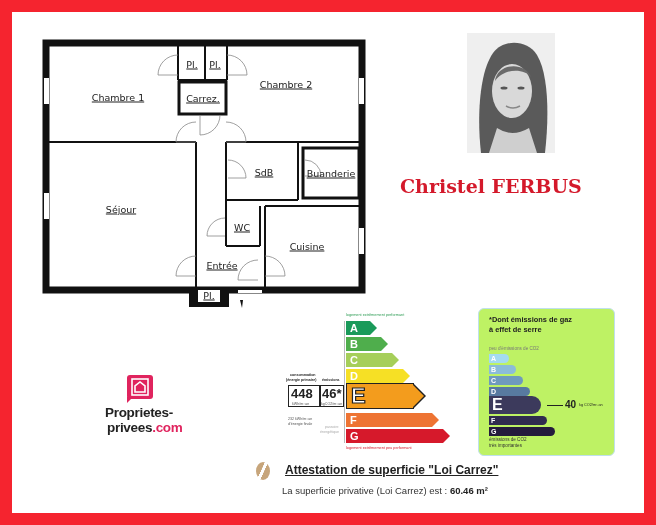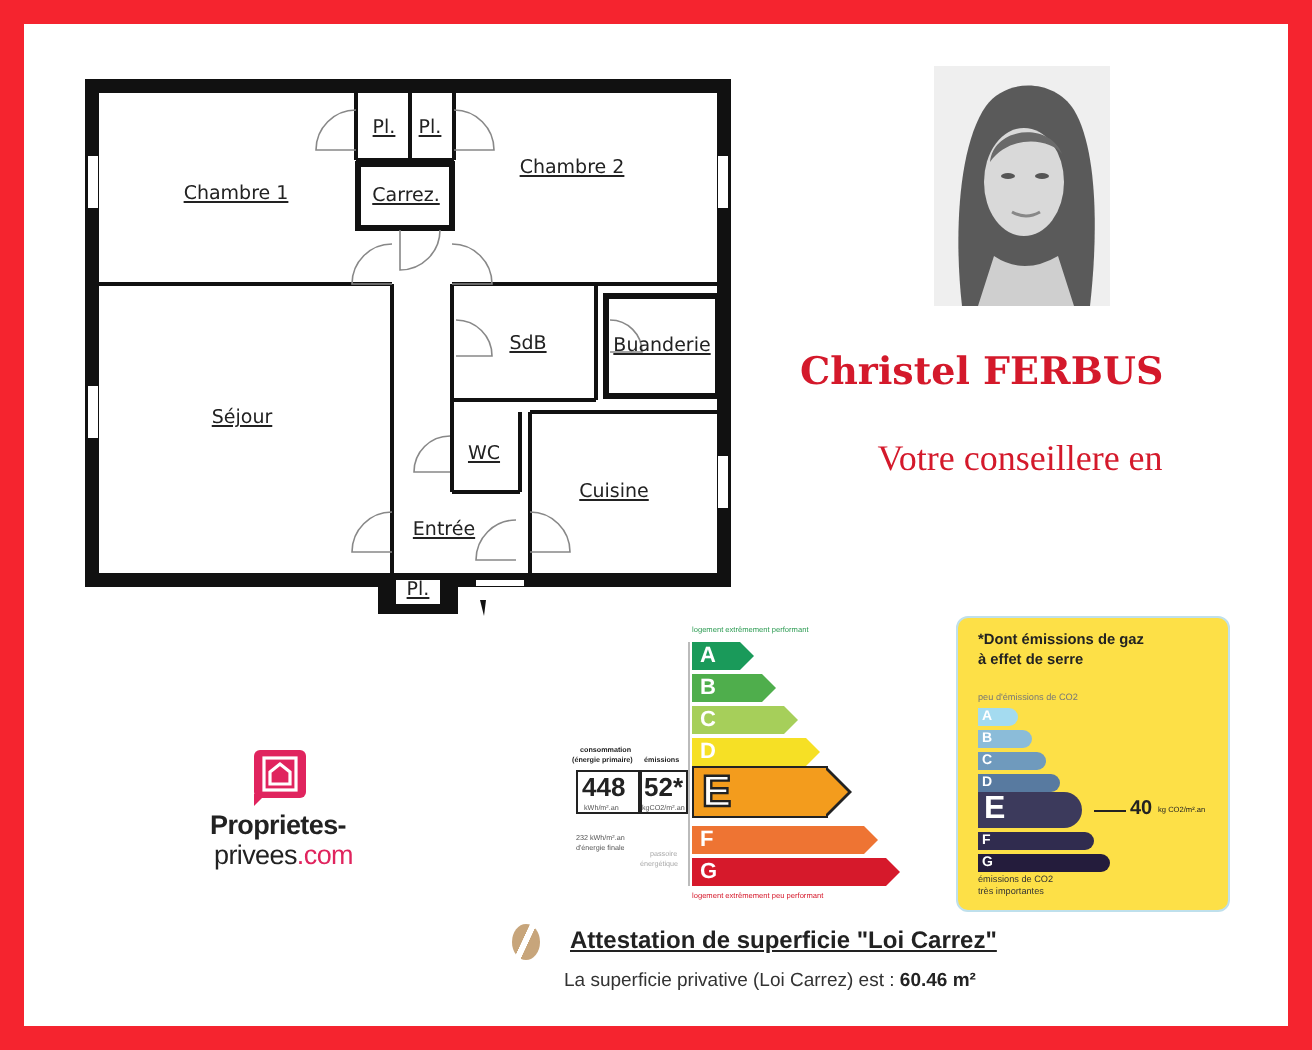--- a/index.html
+++ b/index.html
@@ -33,21 +33,21 @@
 
   
   .logo { position:absolute; left:105px; top:375px; width:80px; }
   .logo-icon {
     position:absolute; left:22px; top:0; width:26px; height:24px;
     background:#e0245e; border-radius:3px;
   }
   .logo-tail { position:absolute; left:22px; top:22px; width:0; height:0;
     border-left:6px solid #e0245e; border-bottom:6px solid transparent; }
   .logo-t1 { position:absolute; left:0; top:30px; font-size:13.5px; font-weight:bold; color:#222; letter-spacing:-0.3px; white-space:nowrap; }
-  .logo-t2 { position:absolute; left:2px; top:45px; font-size:13.5px; font-weight:normal; color:#222; letter-spacing:-0.3px; white-space:nowrap; }
+  .logo-t2 { position:absolute; left:2px; top:45px; font-size:13.5px; font-weight:bold; color:#222; letter-spacing:-0.3px; white-space:nowrap; }
   .logo-t2 .com { color:#e0245e; }
 
   
   .dpe-top, .dpe-bottom { position:absolute; font-size:3.8px; }
   .dpe-top { left:346px; top:313px; color:#2e9c54; }
   .dpe-bottom { left:346px; top:446px; color:#d6192b; }
   .dpe-bar { position:absolute; height:14px; color:#fff; font-weight:bold; font-size:11px; padding-left:4px; line-height:14px; }
   .dpe-bar::after {
     content:""; position:absolute; right:-7px; top:0; width:0; height:0;
     border-top:7px solid transparent; border-bottom:7px solid transparent;
@@ -77,21 +77,21 @@
   .dpe-box .sep { position:absolute; left:30px; top:0; bottom:0; width:1.5px; background:#222; }
   .dpe-box .v1 { position:absolute; left:2px; top:0; font-size:13px; font-weight:bold; color:#222; }
   .dpe-box .v2 { position:absolute; left:33px; top:0; font-size:13px; font-weight:bold; color:#222; }
   .tiny { position:absolute; font-size:3.6px; color:#555; white-space:nowrap; }
   .tiny.b { color:#222; font-weight:bold; }
   .vline { position:absolute; left:344px; top:321px; width:1px; height:122px; background:#bbb; }
 
   
   .ges {
     position:absolute; left:478px; top:308px; width:137px; height:148px;
-    border:1.5px solid #bfe0ec; border-radius:6px; background:#fde047;
+    border:1.5px solid #bfe0ec; border-radius:6px; background:#bef264;
   }
   .ges-title { position:absolute; left:10px; top:6px; font-size:7.4px; font-weight:bold; color:#222; line-height:10px; width:120px; }
   .ges-low { position:absolute; left:10px; top:37px; font-size:4.6px; color:#777; }
   .ges-high { position:absolute; left:10px; top:128px; font-size:4.6px; color:#333; line-height:5.5px; }
   .ges-bar { position:absolute; left:10px; height:9px; border-radius:0 5px 5px 0; color:#fff; font-size:7px; font-weight:bold; padding-left:2px; line-height:9px; }
   .ges-E { position:absolute; left:10px; top:87px; width:52px; height:18px; background:#3c3a5c; border-radius:0 9px 9px 0; color:#fff; font-size:16px; font-weight:bold; padding-left:3px; line-height:18px; }
   .ges-line { position:absolute; left:68px; top:96px; width:16px; height:1px; background:#222; }
   .ges-val { position:absolute; left:86px; top:90px; font-size:10px; font-weight:bold; color:#222; }
   .ges-unit { position:absolute; left:100px; top:94px; font-size:3.8px; color:#222; }
 
@@ -183,21 +183,20 @@
     <path d="M28 48 C30 30 58 28 64 44 C58 36 38 34 28 48 Z" fill="#6a6a6a"></path>
     <ellipse cx="37" cy="55" rx="3.5" ry="1.5" fill="#555"></ellipse>
     <ellipse cx="54" cy="55" rx="3.5" ry="1.5" fill="#555"></ellipse>
     <path d="M39 73 Q46 77 53 73" stroke="#888" stroke-width="1.5" fill="none"></path>
     <path d="M30 95 Q45 105 62 95 L70 120 L22 120 Z" fill="#cfcfcf"></path>
   </svg>
 </div>
 
 <div class="name">Christel FERBUS</div>
 <div class="subtitle">
-  <div>Votre conseillere en</div>
 </div>
 
 <div class="logo">
   <div class="logo-icon">
     <svg width="26" height="24" viewBox="0 0 26 24">
       <rect x="5" y="4" width="16" height="16" fill="none" stroke="#fff" stroke-width="1.6"></rect>
       <path d="M8 17 L8 11 L13 7 L18 11 L18 17 Z" fill="none" stroke="#fff" stroke-width="1.6"></path>
     </svg>
   </div>
   <div class="logo-tail"></div>
@@ -219,21 +218,21 @@
   <div class="dpe-bar" style="left:346px;top:413px;width:86px;background:#ee7433;--c:#ee7433">F</div>
   <div class="dpe-bar" style="left:346px;top:429px;width:97px;background:#d6192b;--c:#d6192b">G</div>
   <div class="dpe-bottom">logement extrêmement peu performant</div>
 
   <div class="tiny b" style="left:290px;top:373px">consommation</div>
   <div class="tiny b" style="left:286px;top:378px">(énergie primaire)</div>
   <div class="tiny b" style="left:322px;top:378px">émissions</div>
   <div class="dpe-box">
     <div class="v1">448</div>
     <div class="sep"></div>
-    <div class="v2">52*</div>
+    <div class="v2">46*</div>
   </div>
   <div class="tiny" style="left:292px;top:402px">kWh/m².an</div>
   <div class="tiny" style="left:321px;top:402px">kgCO2/m².an</div>
   <div class="tiny" style="left:288px;top:417px">232 kWh/m².an</div>
   <div class="tiny" style="left:288px;top:422px">d'énergie finale</div>
   <div class="tiny" style="left:325px;top:425px;color:#aaa">passoire</div>
   <div class="tiny" style="left:320px;top:430px;color:#aaa">énergétique</div>
 </div>
 
 <div class="ges">

